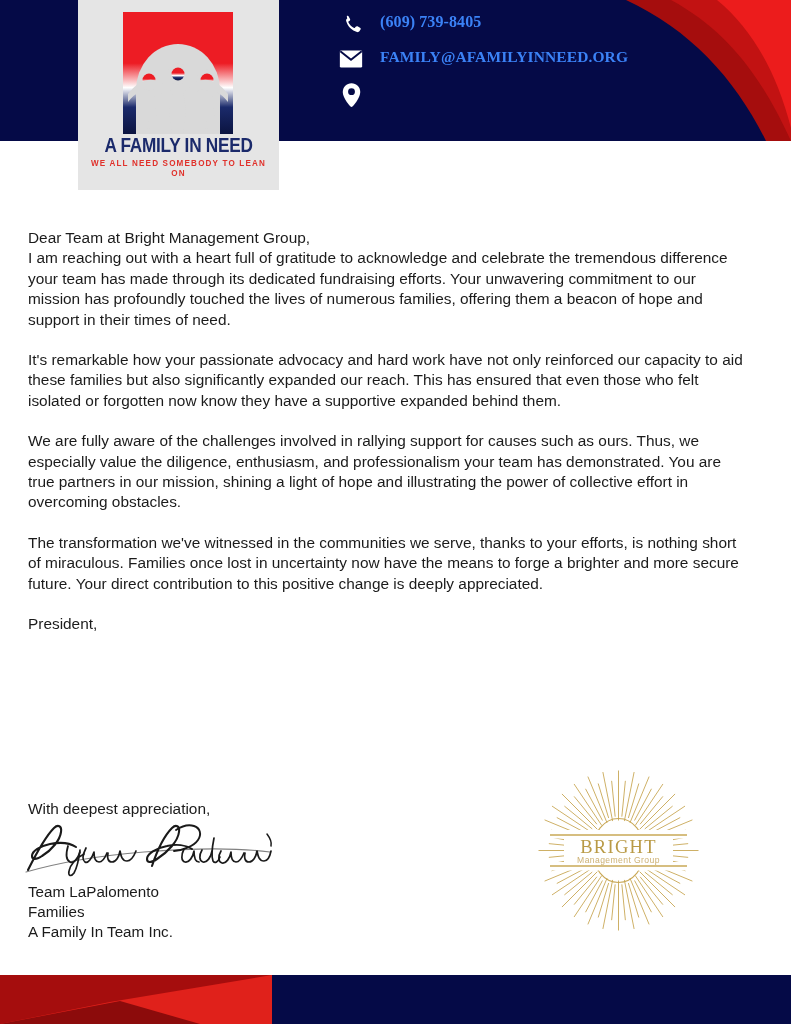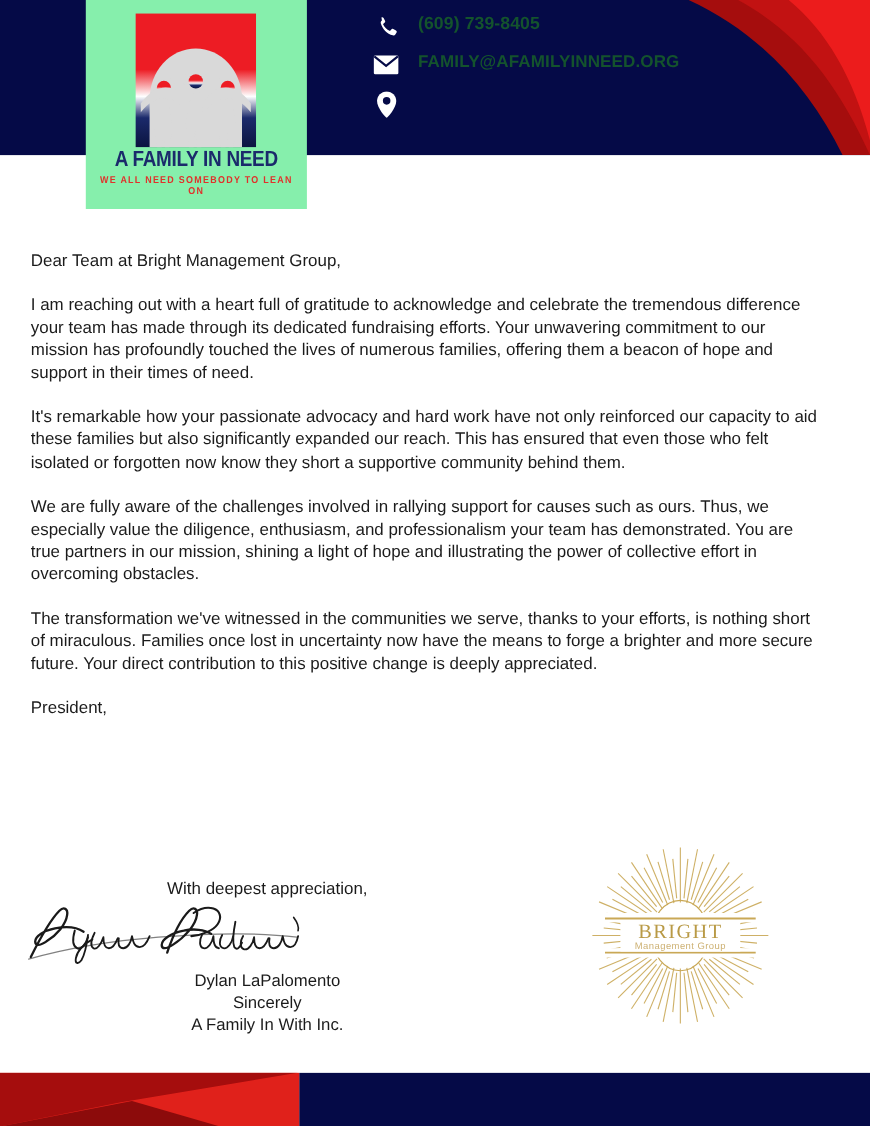--- a/index.html
+++ b/index.html
@@ -34,21 +34,21 @@
     right: 0; top: 0;
     width: 260px;
     height: 141px;
   }
 
   .logo-panel {
     position: absolute;
     left: 78px; top: 0;
     width: 201px;
     height: 190px;
-    background: #86efac;
+    background: #e5e5e5;
     z-index: 5;
   }
 
   .logo-mark {
     position: absolute;
     left: 45px; top: 12px;
     width: 110px;
     height: 122px;
     overflow: hidden;
   }
@@ -94,22 +94,22 @@
   .contact-icon {
     width: 34px;
     min-width: 34px;
     display: flex;
     justify-content: center;
     align-items: center;
     padding-top: 2px;
   }
 
   .contact-text {
-    color: #14532d;
-    font-family: Liberation Sans, sans-serif;
+    color: #3b82f6;
+    font-family: Liberation Serif, serif;
     font-weight: 700;
     font-size: 15.5px;
     letter-spacing: 0.1px;
     line-height: 19px;
     padding-left: 12px;
     white-space: pre-line;
   }
 
   .contact-text.phone { font-size: 16px; }
 
@@ -118,34 +118,33 @@
     position: absolute;
     left: 28px;
     top: 228px;
     width: 715px;
     color: #1b1b1b;
     font-family: "Liberation Sans", sans-serif;
     font-size: 15.4px;
     line-height: 20.4px;
   }
 
-  .salutation { margin-bottom: 20px; }
+  .salutation { }
 
   .letter-body p { margin-bottom: 20px; }
   .letter-body p:last-child { margin-bottom: 0; }
 
   .signoff-inline { margin-bottom: 0; }
 
   
   .sig-block {
     position: absolute;
     left: 28px;
     top: 800px;
     width: 430px;
-    text-align: center;
   }
 
   .sig-closing {
     font-family: "Liberation Sans", sans-serif;
     font-size: 15.4px;
     color: #1b1b1b;
     margin-bottom: 2px;
   }
 
   .signature-svg {
@@ -267,21 +266,21 @@
           <circle cx="10" cy="9" r="3.6" fill="#050a47"></circle>
         </svg>
       </span>
     </div>
 
   </div>
 
   <div class="letter-body">
     <div class="salutation">Dear Team at Bright Management Group,</div>
     <p>I am reaching out with a heart full of gratitude to acknowledge and celebrate the tremendous difference your team has made through its dedicated fundraising efforts. Your unwavering commitment to our mission has profoundly touched the lives of numerous families, offering them a beacon of hope and support in their times of need.</p>
-    <p>It's remarkable how your passionate advocacy and hard work have not only reinforced our capacity to aid these families but also significantly expanded our reach. This has ensured that even those who felt isolated or forgotten now know they short a supportive community behind them.</p>
+    <p>It's remarkable how your passionate advocacy and hard work have not only reinforced our capacity to aid these families but also significantly expanded our reach. This has ensured that even those who felt isolated or forgotten now know they have a supportive expanded behind them.</p>
     <p>We are fully aware of the challenges involved in rallying support for causes such as ours. Thus, we especially value the diligence, enthusiasm, and professionalism your team has demonstrated. You are true partners in our mission, shining a light of hope and illustrating the power of collective effort in overcoming obstacles.</p>
     <p>The transformation we've witnessed in the communities we serve, thanks to your efforts, is nothing short of miraculous. Families once lost in uncertainty now have the means to forge a brighter and more secure future. Your direct contribution to this positive change is deeply appreciated.</p>
     <p>President,</p>
   </div>
 
   <div class="sig-block">
     <div class="sig-closing">With deepest appreciation,</div>
 
     <svg class="signature-svg" viewBox="0 0 250 58">
       <g fill="none" stroke="#1a1a1a" stroke-linecap="round" stroke-linejoin="round">
@@ -296,23 +295,23 @@
         <path d="M178 30 C175 35 175 41 179 42 C183 43 187 37 188 31" stroke-width="1.7"></path>
         <path d="M190 18 C188 28 187 36 189 41 C191 44 194 42 196 37" stroke-width="1.7"></path>
         <path d="M197 31 C194 36 194 42 198 43 C202 44 206 38 207 32 C207 38 208 42 212 42 C215 42 218 38 220 33" stroke-width="1.7"></path>
         <path d="M221 33 C220 38 221 42 225 42 C229 42 232 37 233 31 C234 36 235 41 240 41 C244 41 246 36 247 31" stroke-width="1.7"></path>
         <path d="M243 14 C246 18 248 22 247 26" stroke-width="1.5"></path>
         <path d="M2 52 C30 44 70 36 120 32 C170 28 215 28 246 32" stroke-width="1.1" opacity="0.55"></path>
       </g>
     </svg>
 
     <div class="sig-lines">
-      <div>Dylan LaPalomento</div>
-      <div>Sincerely</div>
-      <div>A Family In With Inc.</div>
+      <div>Team LaPalomento</div>
+      <div>Families</div>
+      <div>A Family In Team Inc.</div>
     </div>
   </div>
 
   <div class="partner-logo">
     <svg viewBox="0 0 165 165">
       <g id="rays" stroke="#c9a856" stroke-width="1" fill="none" opacity="0.9">
           <line x1="82.50" y1="52.50" x2="82.50" y2="2.50"></line>
           <line x1="85.83" y1="48.66" x2="89.36" y2="12.84"></line>
           <line x1="88.35" y1="53.08" x2="98.11" y2="4.04"></line>
           <line x1="92.37" y1="49.96" x2="102.82" y2="15.51"></line>

